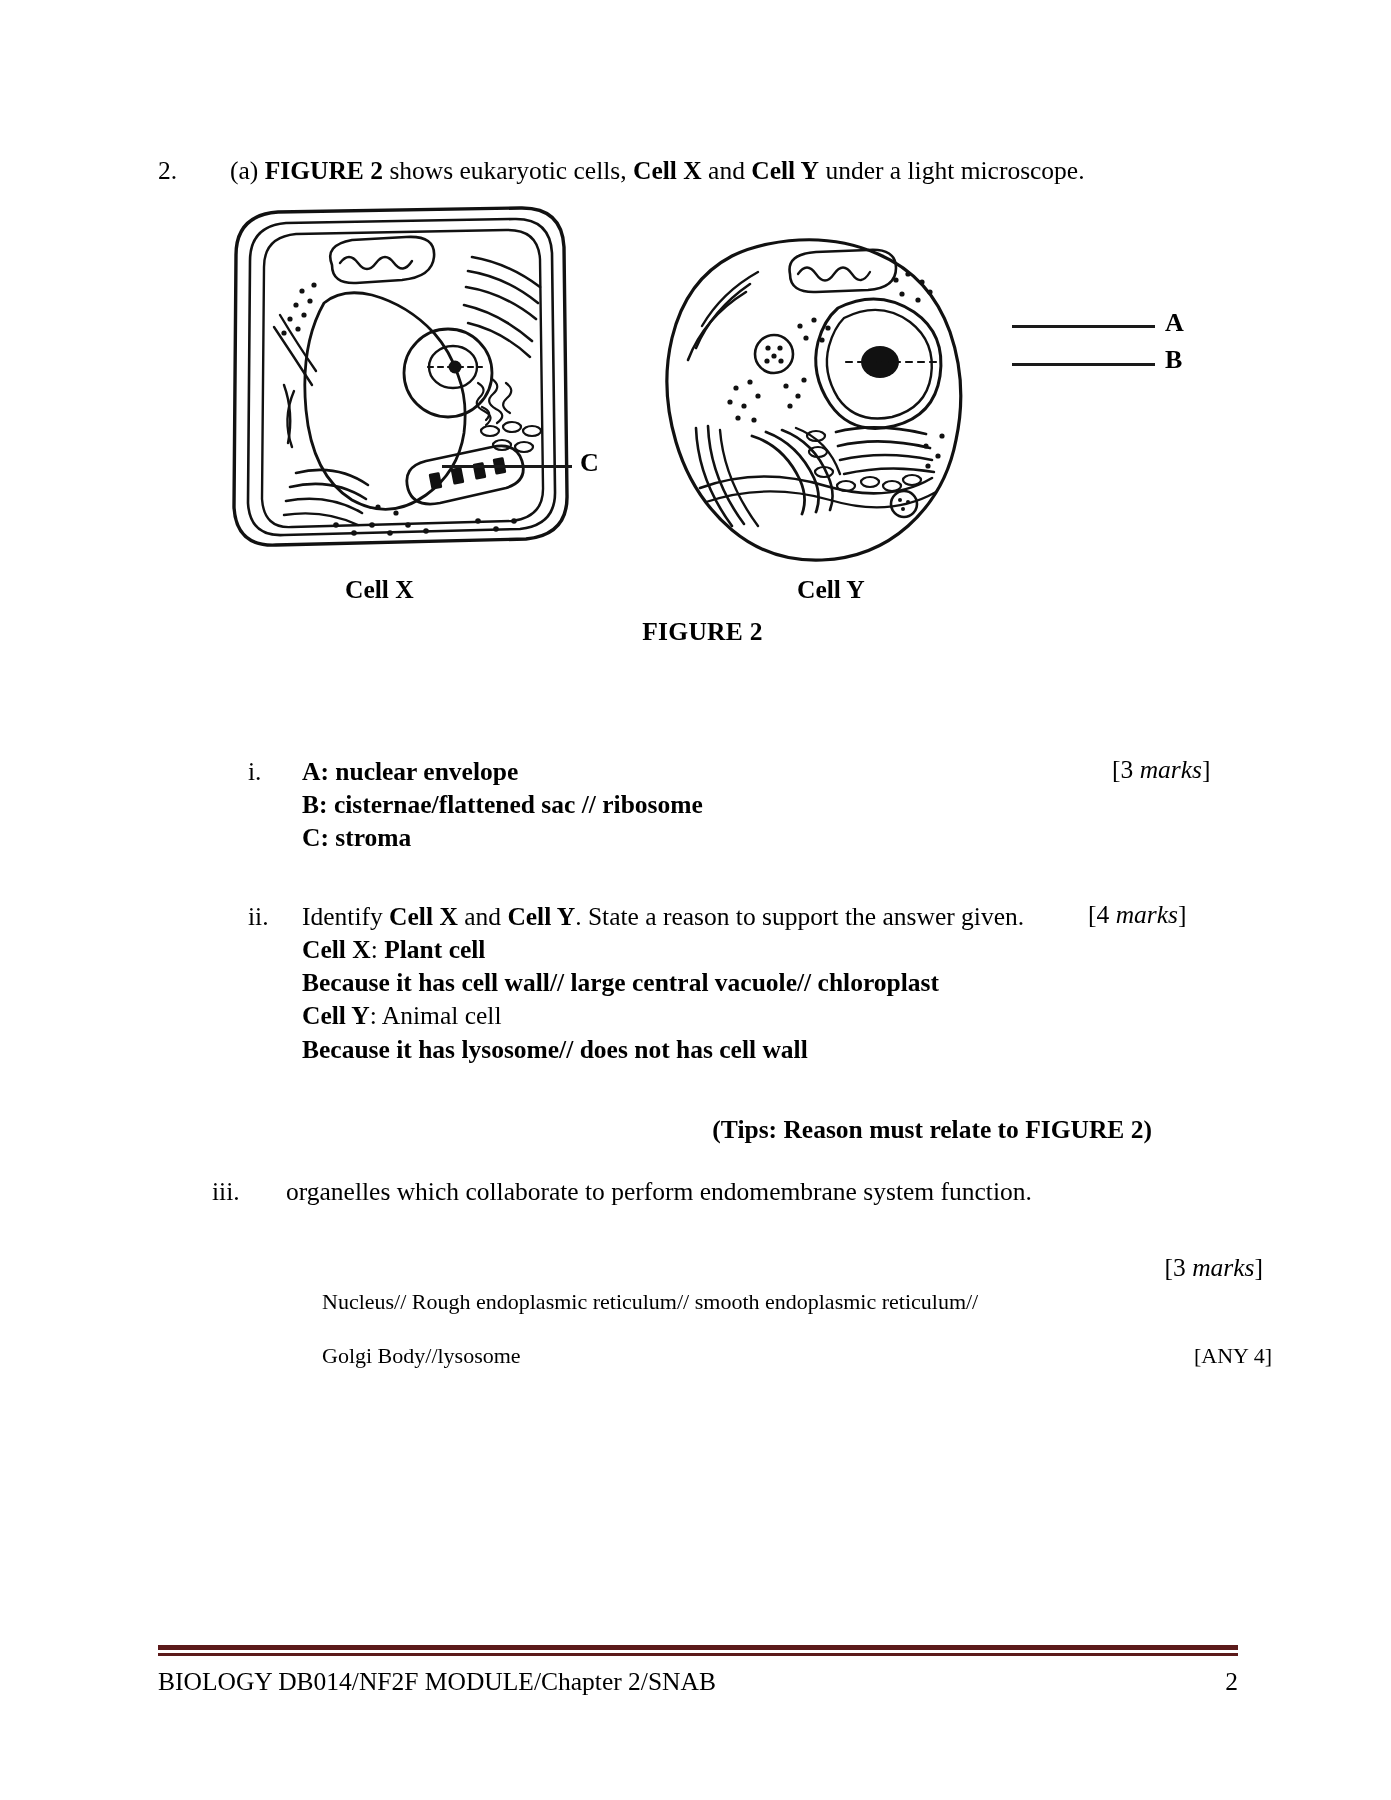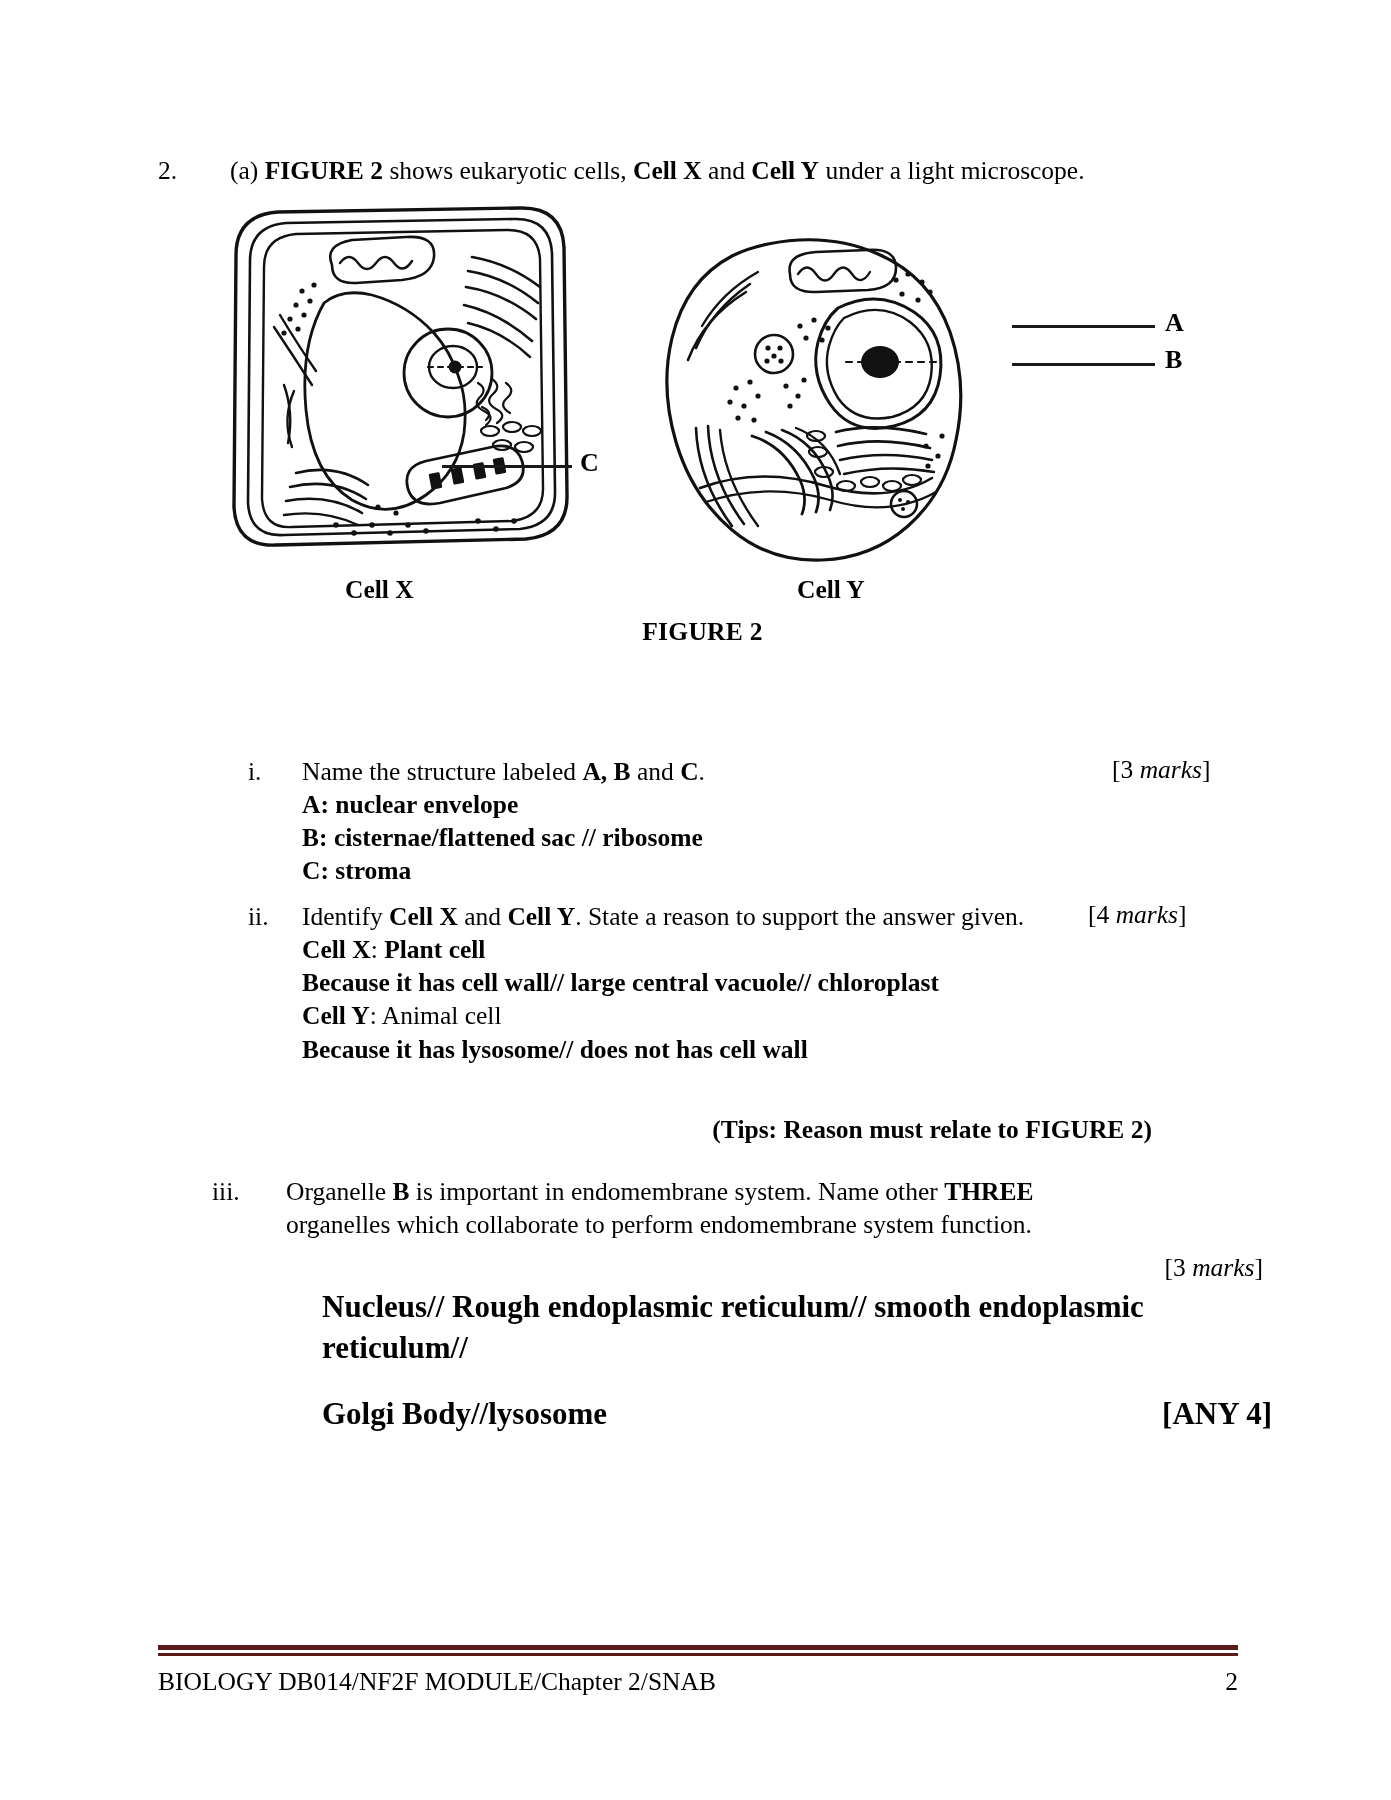--- a/index.html
+++ b/index.html
@@ -151,22 +151,22 @@
     width: 1391px;
     padding-right: 128px;
     box-sizing: border-box;
     text-align: right;
     font-size: 25.5px;
   }
   #ans-iii {
     position: absolute;
     left: 322px; top: 1287px;
     width: 950px;
-    font-size: 31px;
-    font-weight: bold;
+    font-size: 22px;
+    font-weight: normal;
     line-height: 1.32;
   }
   #ans-iii .line2 { position: relative; margin-top: 25px; }
   #ans-iii .anyflag {
     position: absolute;
     right: 0; top: 0;
   }
 
   
   #footer-rule {
@@ -386,21 +386,20 @@
     <div class="leader-label" id="label-c">C</div>
   </div>
 
   <div id="cap-cell-x">Cell X</div>
   <div id="cap-cell-y">Cell Y</div>
   <div id="fig-title"><span>FIGURE 2</span></div>
 
   <div class="subq" id="subq-i">
     <span class="marker">i.</span>
     <div class="body">
-      <div><span>Name the structure labeled </span><span class="b">A, B</span><span> and </span><span class="b">C</span><span>.</span></div>
       <div class="b">A: nuclear envelope</div>
       <div class="b">B: cisternae/flattened sac // ribosome</div>
       <div class="b">C: stroma</div>
     </div>
   </div>
   <div class="marksbox" id="marks-i"><span>[3 </span><span class="i">marks</span><span>]</span></div>
 
   <div class="subq" id="subq-ii">
     <span class="marker">ii.</span>
     <div class="body">
@@ -411,21 +410,20 @@
       <div class="b">Because it has lysosome// does not has cell wall</div>
     </div>
   </div>
   <div class="marksbox" id="marks-ii"><span>[4 </span><span class="i">marks</span><span>]</span></div>
 
   <div id="tips">(Tips: Reason must relate to FIGURE 2)</div>
 
   <div class="subq" id="subq-iii">
     <span class="marker">iii.</span>
     <div class="body">
-      <div><span>Organelle </span><span class="b">B</span><span> is important in endomembrane system. Name other </span><span class="b">THREE</span></div>
       <div>organelles which collaborate to perform endomembrane system function.</div>
     </div>
   </div>
   <div id="marks-iii"><span>[3 </span><span class="i">marks</span><span>]</span></div>
 
   <div id="ans-iii">
     <div>Nucleus// Rough endoplasmic reticulum// smooth endoplasmic reticulum//</div>
     <div class="line2">
       <span>Golgi Body//lysosome</span>
       <span class="anyflag">[ANY 4]</span>

